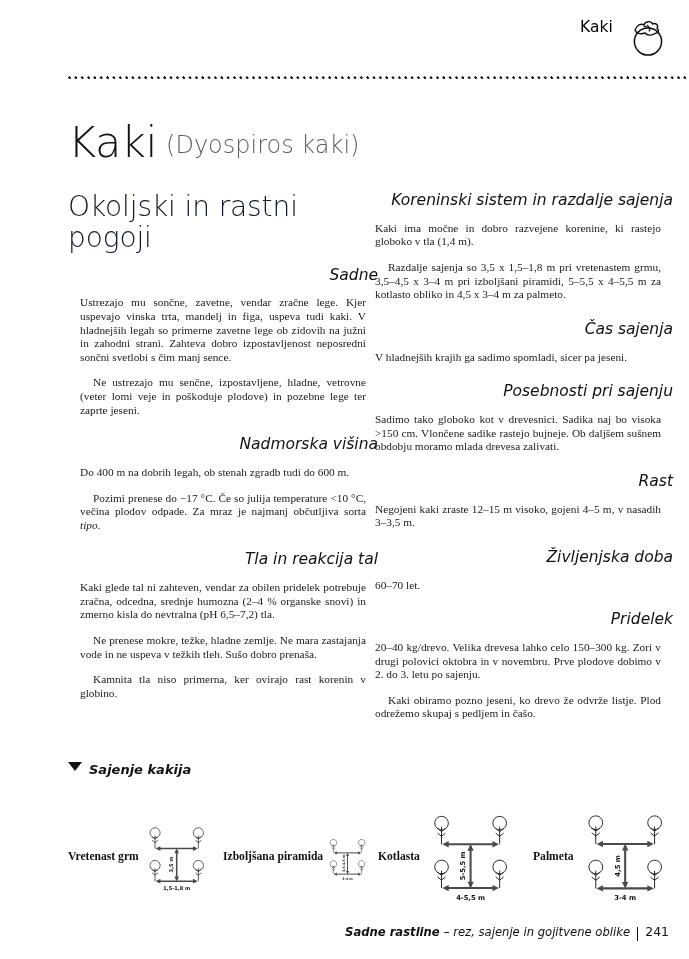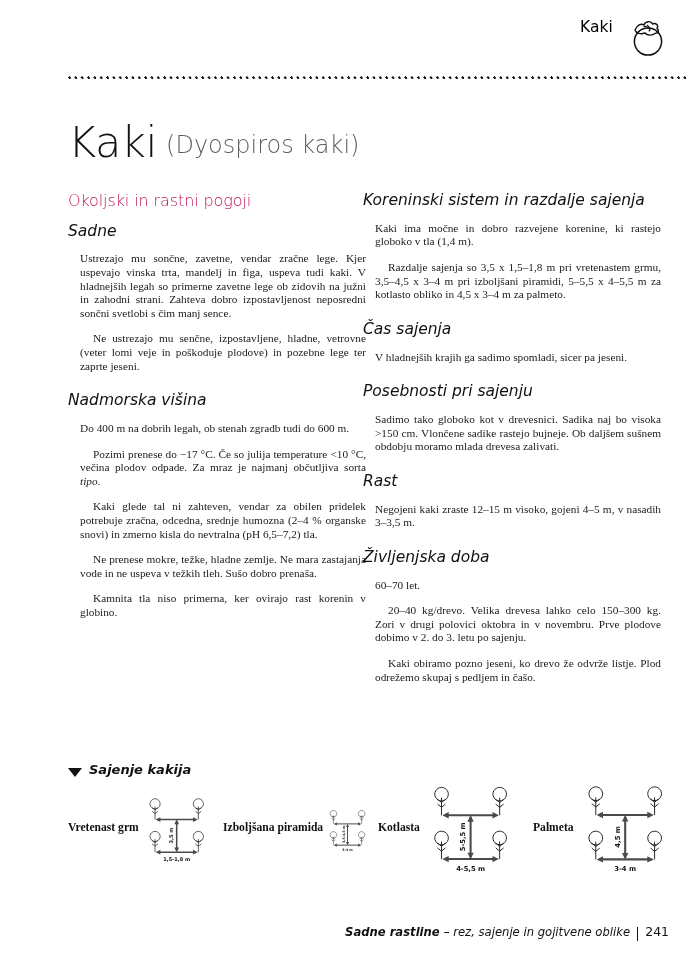--- a/index.html
+++ b/index.html
@@ -48,28 +48,28 @@
     margin-left:9px;position:relative;top:-4px;
   }
 
   
   .col{position:absolute;width:310px;}
   .col-left{left:68px;top:192px;}
   .col-right{left:363px;top:192px;}
 
   h2.sec{
     font-family:"DejaVu Sans", sans-serif;
-    font-weight:300;font-size:16px;line-height:1.1;
-    margin:0 0 10px 0;color:#be185d;letter-spacing:-.1px;
+    font-weight:300;font-size:28px;line-height:1.1;
+    margin:0 0 10px 0;color:#0f172a;letter-spacing:-.1px;
   }
   h3.sub{
     font-family:"DejaVu Sans", sans-serif;
     font-style:italic;font-weight:400;
     font-size:15.5px;line-height:1.15;
-    margin:19px 0 7px 0;color:#111;
+    margin:19px 0 7px 0;color:#111;text-align:right;
   }
   h3.sub.first{margin-top:13px;}
   p.body{
     font-family:"Liberation Serif", serif;
     font-size:11.3px;line-height:13.6px;
     margin:12px;text-align:justify;
     hyphens:auto;-webkit-hyphens:auto;
     color:#1a1a1a;
   }
   p.body + p.body{text-indent:13px;}
@@ -77,22 +77,22 @@
 
   
   .col-right h3.sub:first-child{margin-top:0;}
   .col-left h3.sub:first-child{margin-top:0;}
 
   
   .figure{position:absolute;left:68px;top:762px;width:621px;}
   .fig-caption{
     font-family:"DejaVu Sans", sans-serif;
     font-style:italic;font-weight:700;font-size:13px;
-    color:#111;margin:0 0 3px 0;
-    display:flex;align-items:flex-end;gap:7px;
+    color:#111;margin:0 0 32px 0;
+    display:flex;align-items:flex-start;gap:7px;
   }
   .tri{
     display:inline-block;width:0;height:0;
     border-left:7px solid #111;border-right:7px solid #111;
     border-top:9px solid #111;
     border-left-color:transparent;border-right-color:transparent;
   }
   .fig-row{display:flex;gap:0;}
   .fig-item{width:155px;display:flex;flex-direction:row;align-items:center;}
   .fig-title{
@@ -145,20 +145,21 @@
 
     <h3 class="sub first">Sadne</h3>
     <p class="body">Ustrezajo mu sončne, zavetne, vendar zračne lege. Kjer uspevajo vinska trta, mandelj in figa, uspeva tudi kaki. V hladnejših legah so primerne zavetne lege ob zidovih na južni in zahodni strani. Zahteva dobro izpostavljenost neposredni sončni svetlobi s čim manj sence.</p>
     <p class="body">Ne ustrezajo mu senčne, izpostavljene, hladne, vetrovne (veter lomi veje in poškoduje plodove) in pozebne lege ter zaprte jeseni.</p>
 
     <h3 class="sub">Nadmorska višina</h3>
     <p class="body">Do 400 m na dobrih legah, ob stenah zgradb tudi do 600 m.</p>
 
     <p class="body">Pozimi prenese do −17 °C. Če so julija temperature &lt;10 °C, večina plodov odpade. Za mraz je najmanj občutljiva sorta <i>tipo</i>.</p>
 
+    <h3 class="sub">Tla in reakcija tal</h3>
     <p class="body">Kaki glede tal ni zahteven, vendar za obilen pridelek potrebuje zračna, odcedna, srednje humozna (2–4 % organske snovi) in zmerno kisla do nevtralna (pH 6,5–7,2) tla.</p>
     <p class="body">Ne prenese mokre, težke, hladne zemlje. Ne mara zastajanja vode in ne uspeva v težkih tleh. Sušo dobro prenaša.</p>
     <p class="body">Kamnita tla niso primerna, ker ovirajo rast korenin v globino.</p>
   </div>
 
   <div class="col col-right">
     <h3 class="sub">Koreninski sistem in razdalje sajenja</h3>
     <p class="body">Kaki ima močne in dobro razvejene korenine, ki rastejo globoko v tla (1,4 m).</p>
     <p class="body">Razdalje sajenja so 3,5 x 1,5–1,8 m pri vretenastem grmu, 3,5–4,5 x 3–4 m pri izboljšani piramidi, 5–5,5 x 4–5,5 m za kotlasto obliko in 4,5 x 3–4 m za palmeto.</p>
 
@@ -167,20 +168,21 @@
 
     <h3 class="sub">Posebnosti pri sajenju</h3>
     <p class="body">Sadimo tako globoko kot v drevesnici. Sadika naj bo visoka &gt;150 cm. Vlončene sadike rastejo bujneje. Ob daljšem sušnem obdobju moramo mlada drevesa zalivati.</p>
 
     <h3 class="sub">Rast</h3>
     <p class="body">Negojeni kaki zraste 12–15 m visoko, gojeni 4–5 m, v nasadih 3–3,5 m.</p>
 
     <h3 class="sub">Življenjska doba</h3>
     <p class="body">60–70 let.</p>
 
+    <h3 class="sub">Pridelek</h3>
     <p class="body">20–40 kg/drevo. Velika drevesa lahko celo 150–300 kg. Zori v drugi polovici oktobra in v novembru. Prve plodove dobimo v 2. do 3. letu po sajenju.</p>
     <p class="body">Kaki obiramo pozno jeseni, ko drevo že odvrže listje. Plod odrežemo skupaj s pedljem in čašo.</p>
   </div>
 
   <div class="figure">
     <div class="fig-caption">
       <span class="tri"></span>
       <span>Sajenje kakija</span>
     </div>
     <div class="fig-row">

